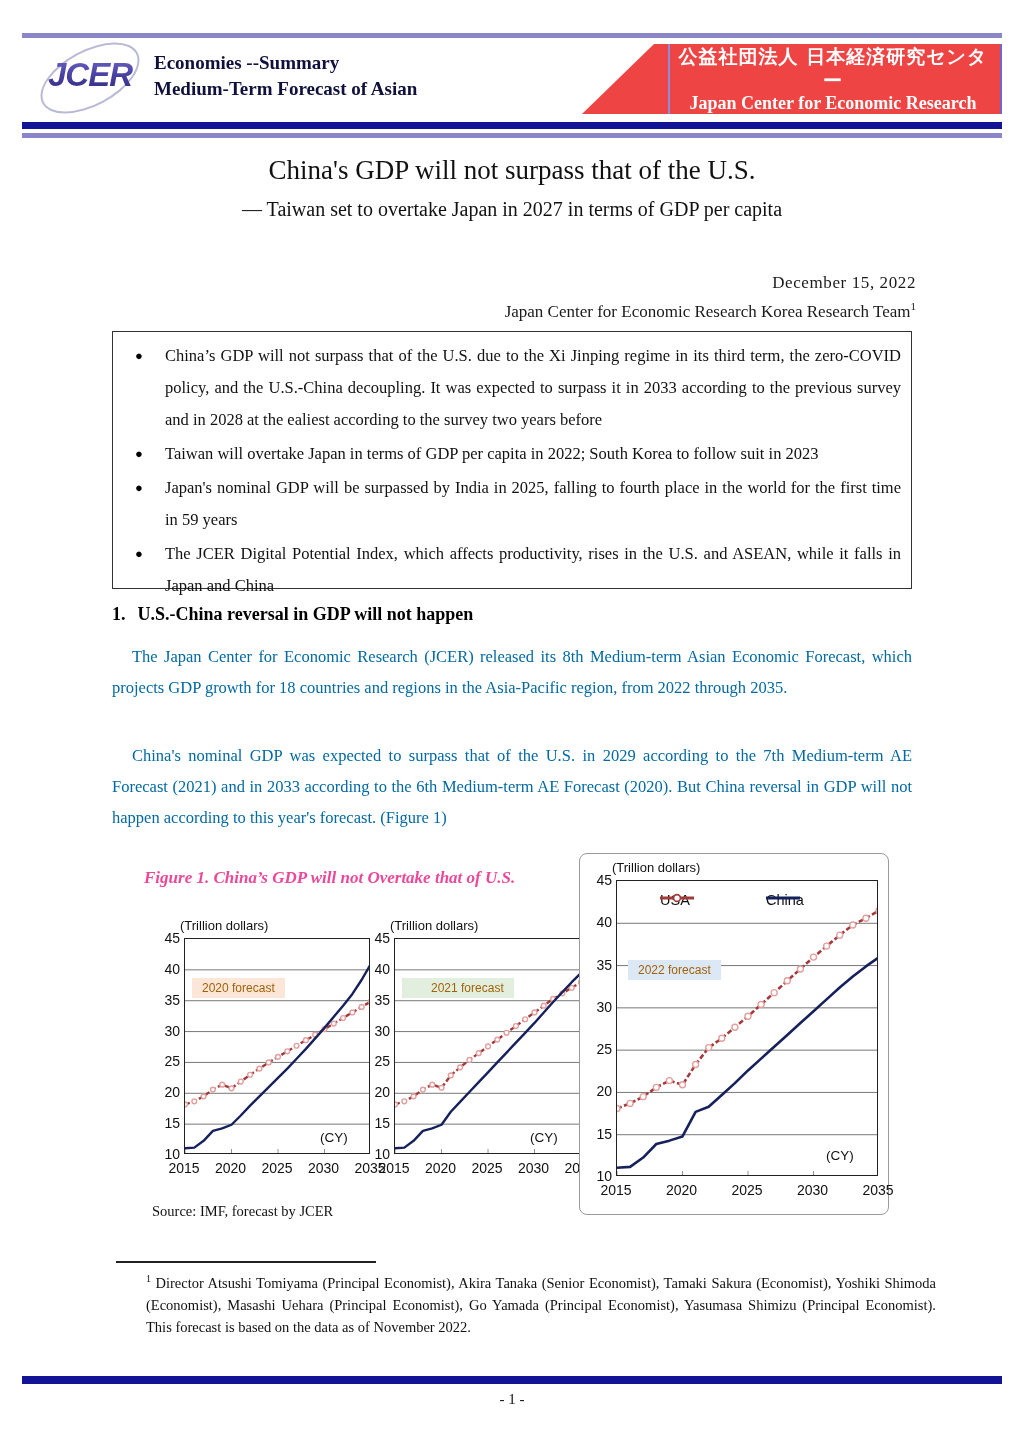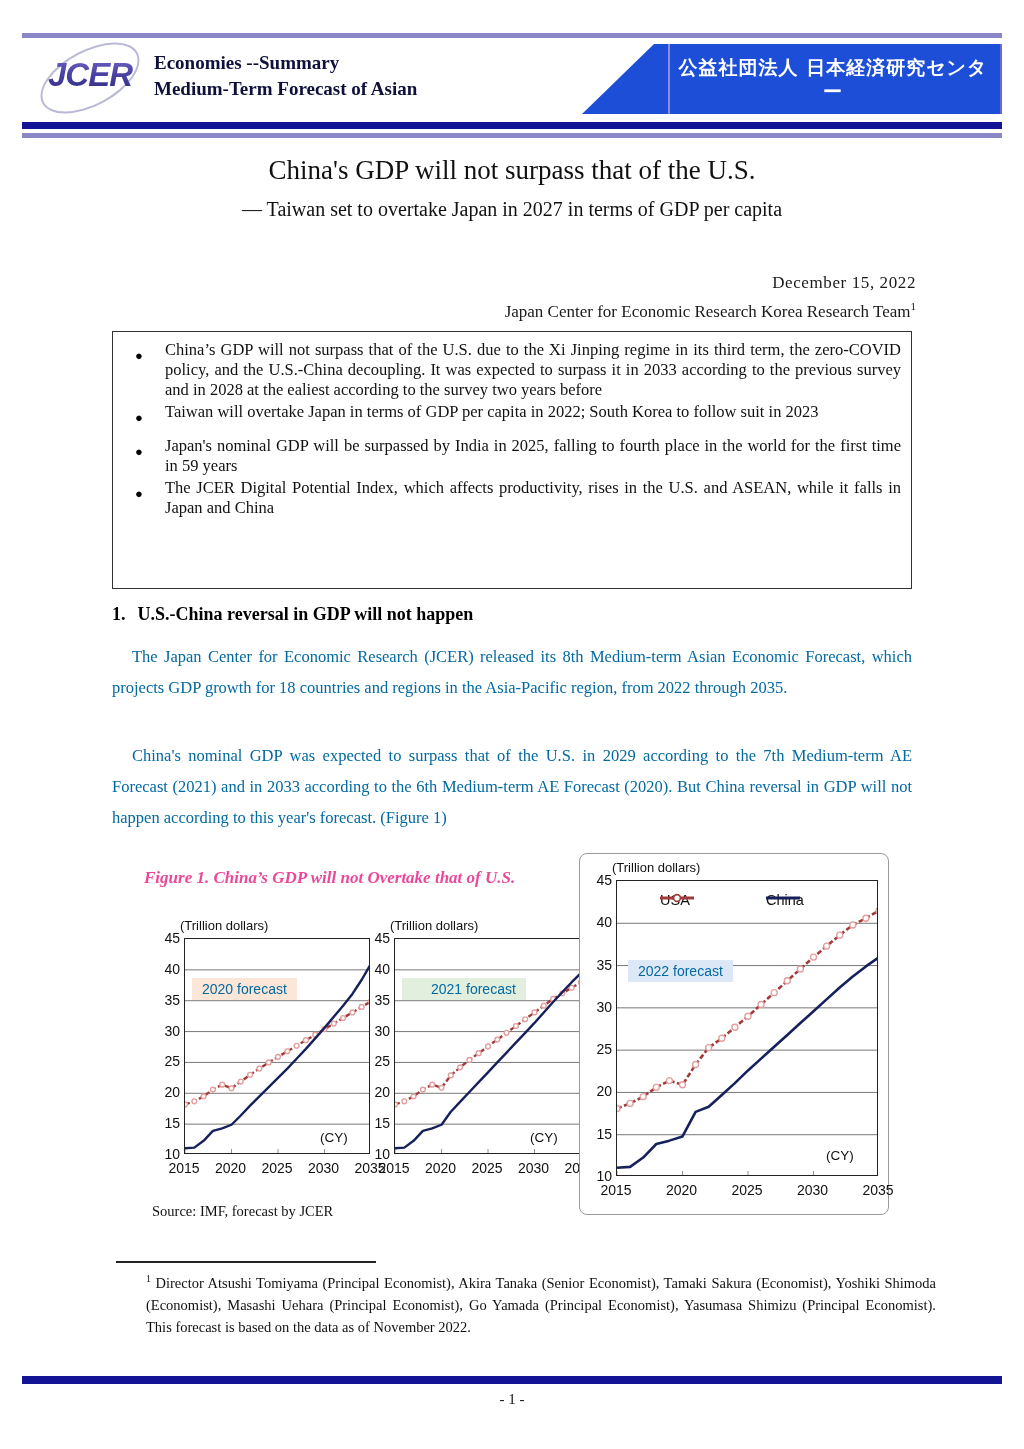--- a/index.html
+++ b/index.html
@@ -76,21 +76,21 @@
     font-size: 19px;
     line-height: 26px;
     color: #10103c;
   }
   .banner {
     position: absolute;
     right: 0px;
     top: 2px;
     width: 420px;
     height: 70px;
-    background: #1d4ed8;
+    background: #ef4444;
     clip-path: polygon(72px 0, 100% 0, 100% 100%, 0 100%);
     box-shadow: inset -2px 0 0 #6a6ad0;
   }
   .banner-inner {
     position: absolute;
     left: 86px;
     top: 0;
     right: 6px;
     height: 100%;
     border-left: 2px solid #8c8cdd;
@@ -191,21 +191,21 @@
   .bullet-dot {
     flex: 0 0 30px;
     font-size: 13px;
     line-height: 32px;
     padding-left: 4px;
     color: #000;
   }
   .bullet-text {
     flex: 1;
     font-size: 16.5px;
-    line-height: 20px;
+    line-height: 32px;
     text-align: justify;
     color: #111;
   }
 
   
   .section-heading {
     position: absolute;
     left: 112px;
     top: 604px;
     font-size: 18px;
@@ -278,22 +278,22 @@
     transform: translateX(-50%);
     text-align: center;
   }
   .chart .cy-label {
     position: absolute;
     font-size: 13.5px;
     color: #111;
   }
   .chart .fc-badge {
     position: absolute;
-    font-size: 14px;
-    color: #0369a1;
+    font-size: 12px;
+    color: #a16207;
     padding: 3px 10px;
     white-space: nowrap;
   }
   .badge-2020 { background: #fbe6d8; }
   .badge-2021 { background: #e2efdf; }
   .badge-2022 { background: #dde8f6; }
 
   .chart svg { position: absolute; left: 0; top: 0; }
 
   .big-chart-frame {
@@ -368,20 +368,21 @@
     <div class="logo-orbit"></div>
     <div class="logo-text">JCER</div>
   </div>
   <div class="header-title">
     <div>Economies --Summary</div>
     <div>Medium-Term Forecast of Asian</div>
   </div>
   <div class="banner">
     <div class="banner-inner">
       <div class="banner-jp">公益社団法人 日本経済研究センター</div>
+      <div class="banner-en">Japan Center for Economic Research</div>
     </div>
   </div>
 </div>
 <div class="header-rule-navy"></div>
 <div class="header-rule-purple"></div>
 
 <div class="doc-title">China's GDP will not surpass that of the U.S.</div>
 <div class="doc-subtitle">— Taiwan set to overtake Japan in 2027 in terms of GDP per capita</div>
 
 <div class="meta-date">December 15, 2022</div>

